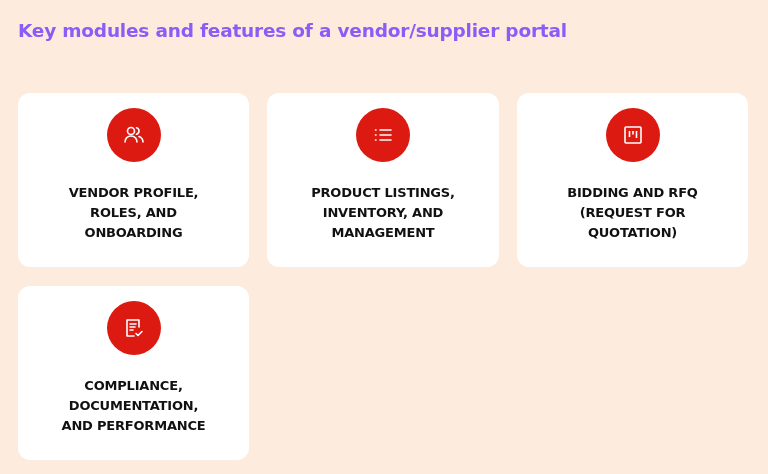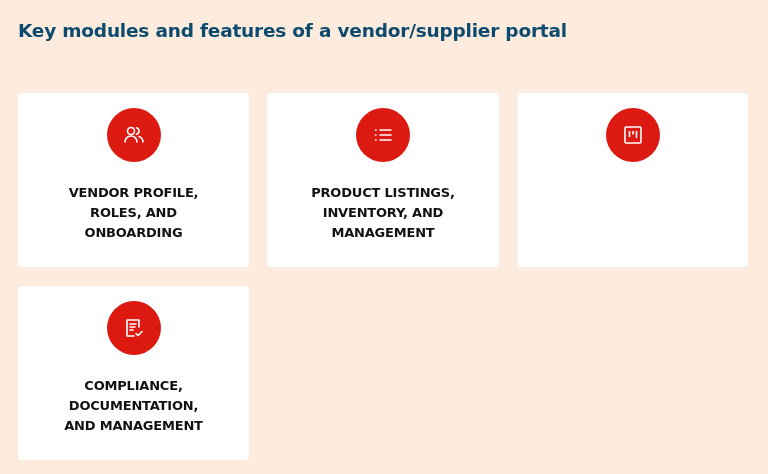--- a/index.html
+++ b/index.html
@@ -5,32 +5,32 @@
   html, body { margin: 0; padding: 0; }
   body {
     width: 768px; height: 474px; overflow: hidden;
     background: #fdebdd;
     font-family: "Liberation Sans", "DejaVu Sans", sans-serif;
     position: relative;
   }
   .title {
     position: absolute; left: 18px; top: 20px;
     font-family: "DejaVu Sans", sans-serif;
-    font-weight: bold; font-size: 18.5px; color: #0c4a6e;
+    font-weight: bold; font-size: 18.5px; color: #8b5cf6;
     letter-spacing: -0.2px;
   }
   .grid {
     position: absolute; left: 18px; top: 93px;
     display: grid;
     grid-template-columns: 231px 232px 231px;
     grid-template-rows: 174px 174px;
     column-gap: 18px; row-gap: 19px;
   }
   .card {
-    background: #ffffff; border-radius: 4px;
+    background: #ffffff; border-radius: 12px;
     display: flex; flex-direction: column; align-items: center;
   }
   .icon-circle {
     width: 54px; height: 54px; border-radius: 50%;
     background: #dc1a12; margin-top: 15px;
     display: flex; align-items: center; justify-content: center;
   }
   .icon-circle svg { width: 24px; height: 24px; }
   .label {
     margin-top: 21px; text-align: center;
@@ -73,29 +73,32 @@
 MANAGEMENT</div>
   </div>
 
   <div class="card">
     <div class="icon-circle">
       <svg viewBox="0 0 24 24" fill="none" stroke="#fff" stroke-width="1.6">
         <rect x="4" y="4" width="16" height="16" rx="1"></rect>
         <path d="M8.5 8v6M12 8v3.5M15.5 8v7"></path>
       </svg>
     </div>
+    <div class="label">BIDDING AND RFQ
+(REQUEST FOR
+QUOTATION)</div>
   </div>
 
 
   <div class="card">
     <div class="icon-circle">
       <svg viewBox="0 0 24 24" fill="none" stroke="#fff" stroke-width="1.6" stroke-linecap="round" stroke-linejoin="round">
         <path d="M17 11V4H5v16h7"></path>
         <path d="M8 8h6M8 11h5M8 14h3"></path>
         <path d="M14 17.5l2 2 4-4"></path>
       </svg>
     </div>
     <div class="label">COMPLIANCE,
 DOCUMENTATION,
-AND MANAGEMENT</div>
+AND PERFORMANCE</div>
   </div>
 
 </div>
 
 </body></html>

